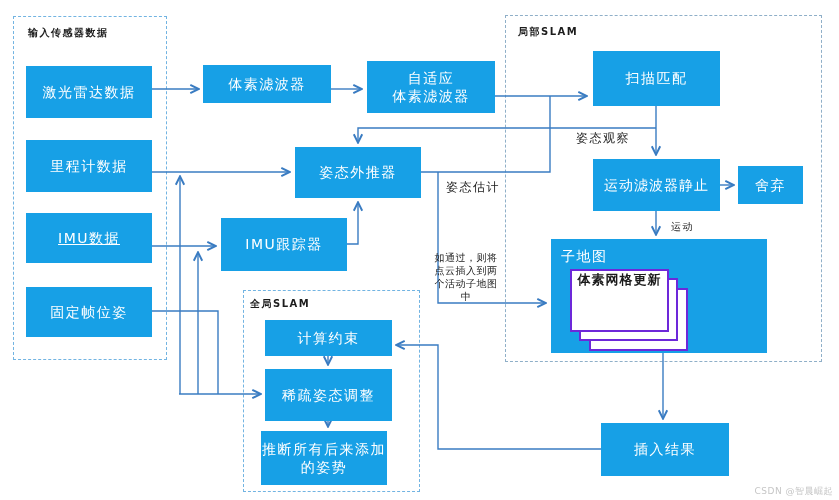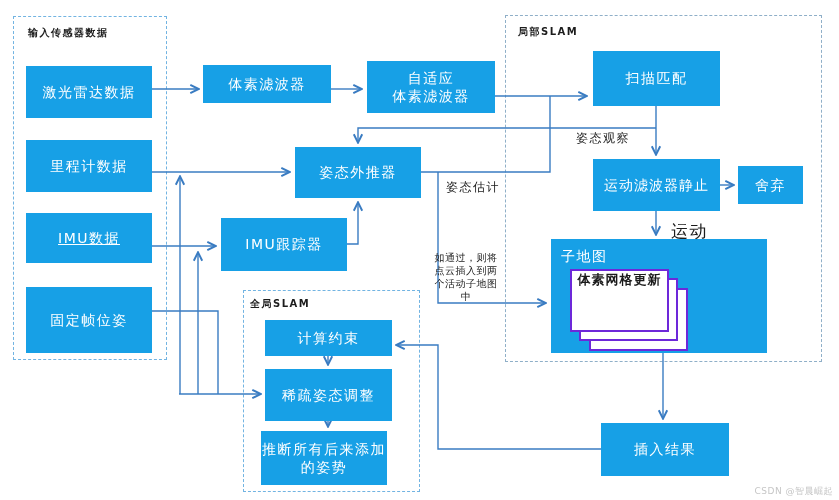--- a/index.html
+++ b/index.html
@@ -28,21 +28,21 @@
   .card{
     position:absolute;background:#ffffff;width:99px;height:63px;
     border:2px solid #6d28d9;box-sizing:border-box;
     display:flex;align-items:flex-start;justify-content:center;
   }
   .card-label{font-size:13px;font-weight:600;color:#1b1b1b;letter-spacing:1px;}
   .edge-label{
     position:absolute;font-size:12px;font-weight:500;color:#1c1c1c;
     letter-spacing:1.5px;white-space:nowrap;z-index:5;
   }
-  .edge-label.small{font-size:17px;}
+  .edge-label.small{font-size:10px;}
   .note{
     position:absolute;font-size:10px;font-weight:500;color:#222;
     line-height:13px;text-align:center;white-space:pre-line;
     letter-spacing:0.5px;z-index:5;
   }
   .watermark{
     position:absolute;right:6px;top:485px;font-size:9px;color:#c6c6c6;
     letter-spacing:0.5px;z-index:5;
   }
 </style>
@@ -83,21 +83,21 @@
     <path d="M328,421 V426" marker-end="url(#arr)"></path>
     <path d="M152,311 H218 V394"></path>
     <path d="M179,394 H260" marker-end="url(#arr)"></path>
     <path d="M180,394 V177" marker-end="url(#arr)"></path>
     <path d="M198,394 V253" marker-end="url(#arr)"></path>
   </svg>
 
   <div class="node" style="left:26px;top:66px;width:126px;height:52px;">激光雷达数据</div>
   <div class="node" style="left:26px;top:140px;width:126px;height:52px;">里程计数据</div>
   <div class="node" style="left:26px;top:213px;width:126px;height:50px;text-decoration:underline;">IMU数据</div>
-  <div class="node" style="left:26px;top:287px;width:126px;height:66px;text-align:center;">固定帧位姿</div>
+  <div class="node" style="left:26px;top:287px;width:126px;height:50px;text-align:center;">固定帧位姿</div>
 
   <div class="node" style="left:203px;top:65px;width:128px;height:38px;">体素滤波器</div>
   <div class="node" style="left:367px;top:61px;width:128px;height:52px;">自适应
 体素滤波器</div>
   <div class="node" style="left:295px;top:147px;width:126px;height:51px;">姿态外推器</div>
   <div class="node" style="left:221px;top:218px;width:126px;height:53px;">IMU跟踪器</div>
 
   <div class="node" style="left:593px;top:51px;width:127px;height:55px;">扫描匹配</div>
   <div class="node" style="left:593px;top:159px;width:127px;height:52px;letter-spacing:1px;">运动滤波器静止</div>
   <div class="node" style="left:738px;top:166px;width:65px;height:38px;">舍弃</div>

